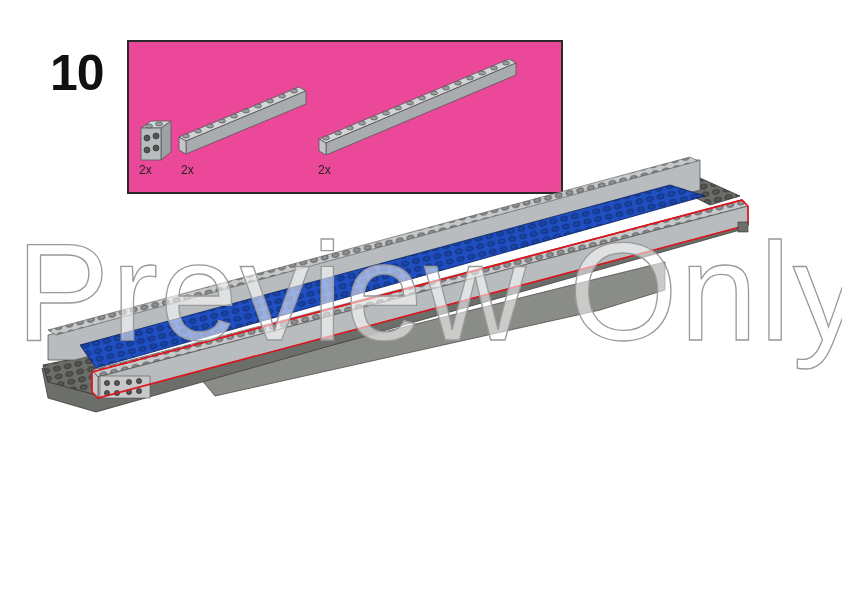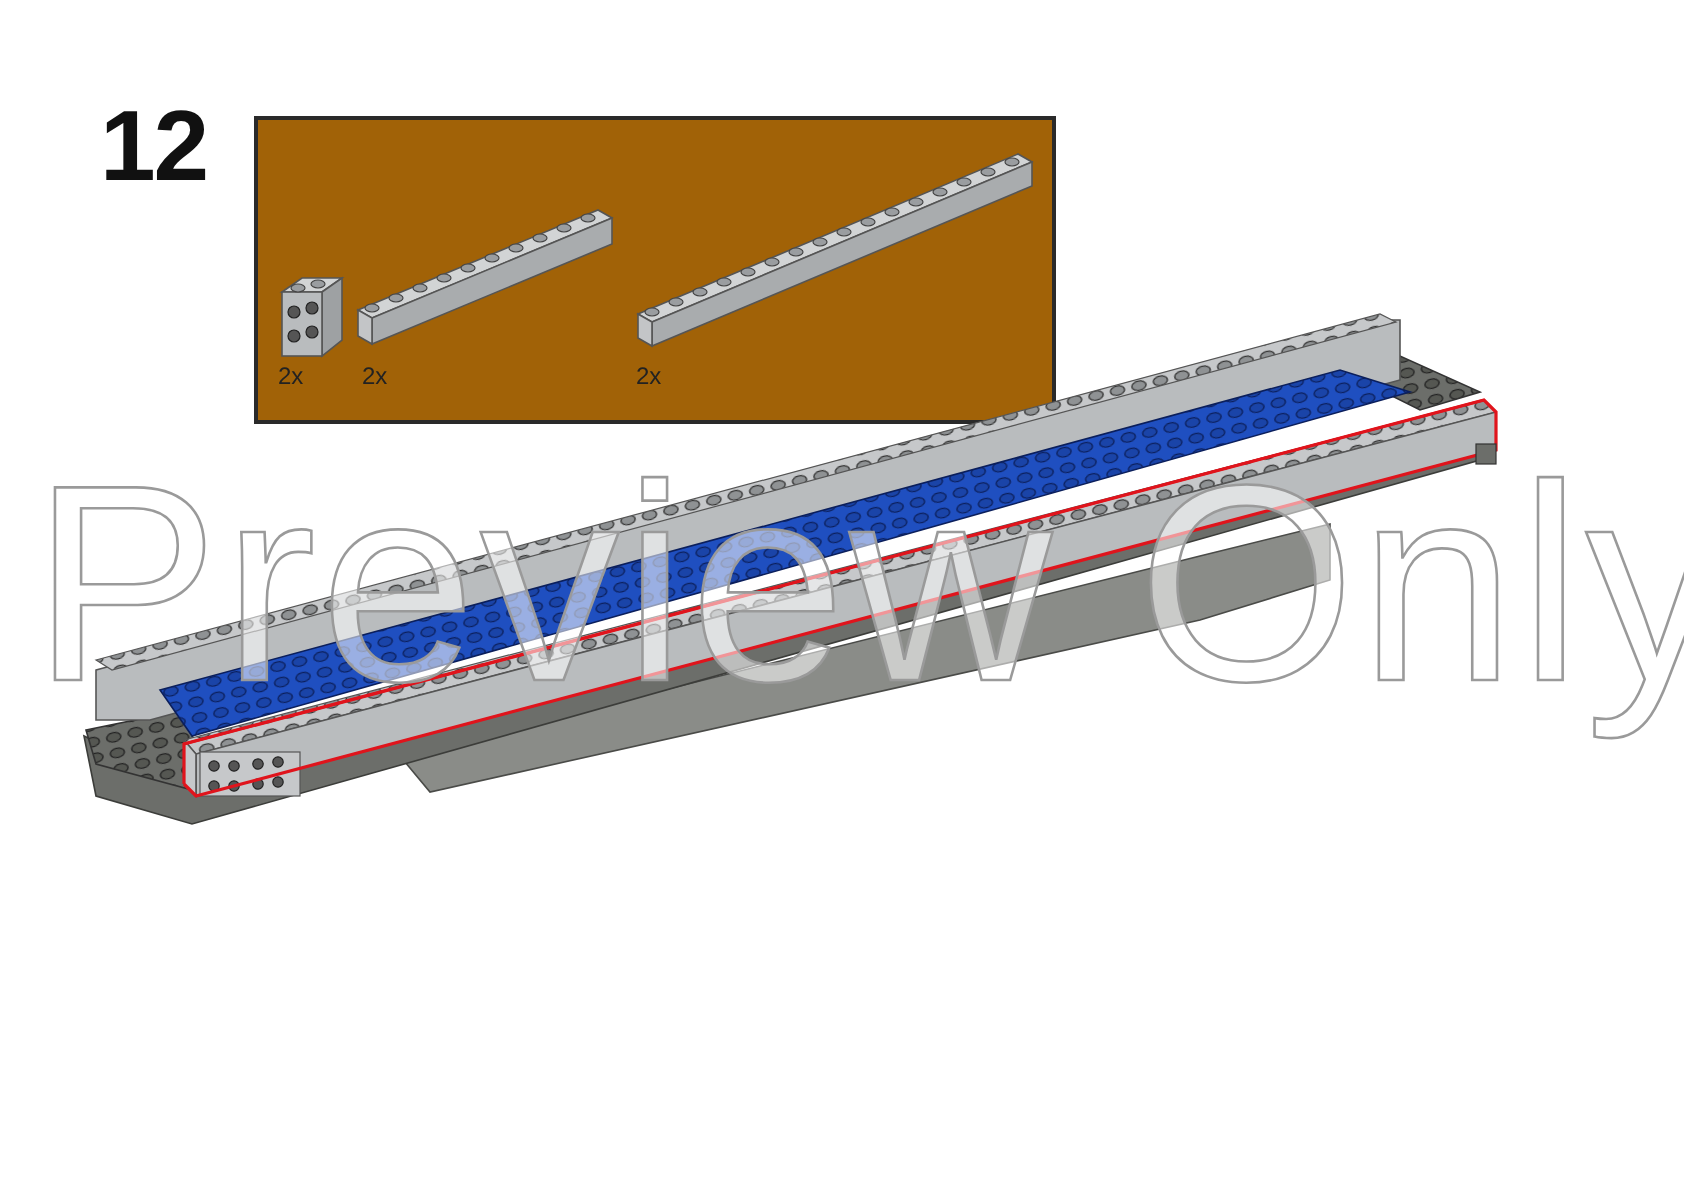--- a/index.html
+++ b/index.html
@@ -1,26 +1,26 @@
 <!DOCTYPE html>
 <html><head>
 <meta charset="utf-8">
 <style>
   html, body { margin:0; padding:0; background:#ffffff; }
   body { width:842px; height:595px; position:relative; overflow:hidden; font-family:"Liberation Sans", sans-serif; }
   .step-number { position:absolute; left:50px; top:48px; font-size:50px; font-weight:bold; color:#111; line-height:1; letter-spacing:-1px; font-family:"Liberation Sans", sans-serif; }
-  .callout { position:absolute; left:127px; top:58px; width:397px; height:150px; background:#a16207; border:2px solid #2a2a2a; box-sizing:content-box; }
+  .callout { position:absolute; left:127px; top:40px; width:397px; height:150px; background:#ec4899; border:2px solid #2a2a2a; box-sizing:content-box;padding-left:35px; }
   .qty { position:absolute; font-size:12px; color:#222; font-family:"Liberation Sans", sans-serif; }
   svg { position:absolute; left:0; top:0; }
   .watermark { position:absolute; left:16px; top:222px; font-size:140px; font-family:"Liberation Sans", sans-serif; color:rgba(255,255,255,0.55); -webkit-text-stroke:1.3px #9a9a9a; letter-spacing:2px; line-height:1; white-space:nowrap; pointer-events:none; }
 </style>
 </head>
 <body>
 
-<div class="step-number">12</div>
+<div class="step-number">10</div>
 
 <div class="callout">
   <svg width="397" height="150" viewBox="0 0 397 150">
 
     <g>
       <polygon points="12,86 22,79 42,79 32,86" fill="#d2d4d5" stroke="#555" stroke-width="0.8"></polygon>
       <polygon points="32,86 42,79 42,110 32,118" fill="#9ea1a3" stroke="#555" stroke-width="0.8"></polygon>
       <rect x="12" y="86" width="20" height="32" fill="#b9bcbe" stroke="#555" stroke-width="0.8"></rect>
       <ellipse cx="20" cy="84" rx="3.5" ry="2" fill="#9a9da0" stroke="#444" stroke-width="0.6"></ellipse>
       <ellipse cx="30" cy="82" rx="3.5" ry="2" fill="#9a9da0" stroke="#444" stroke-width="0.6"></ellipse>

